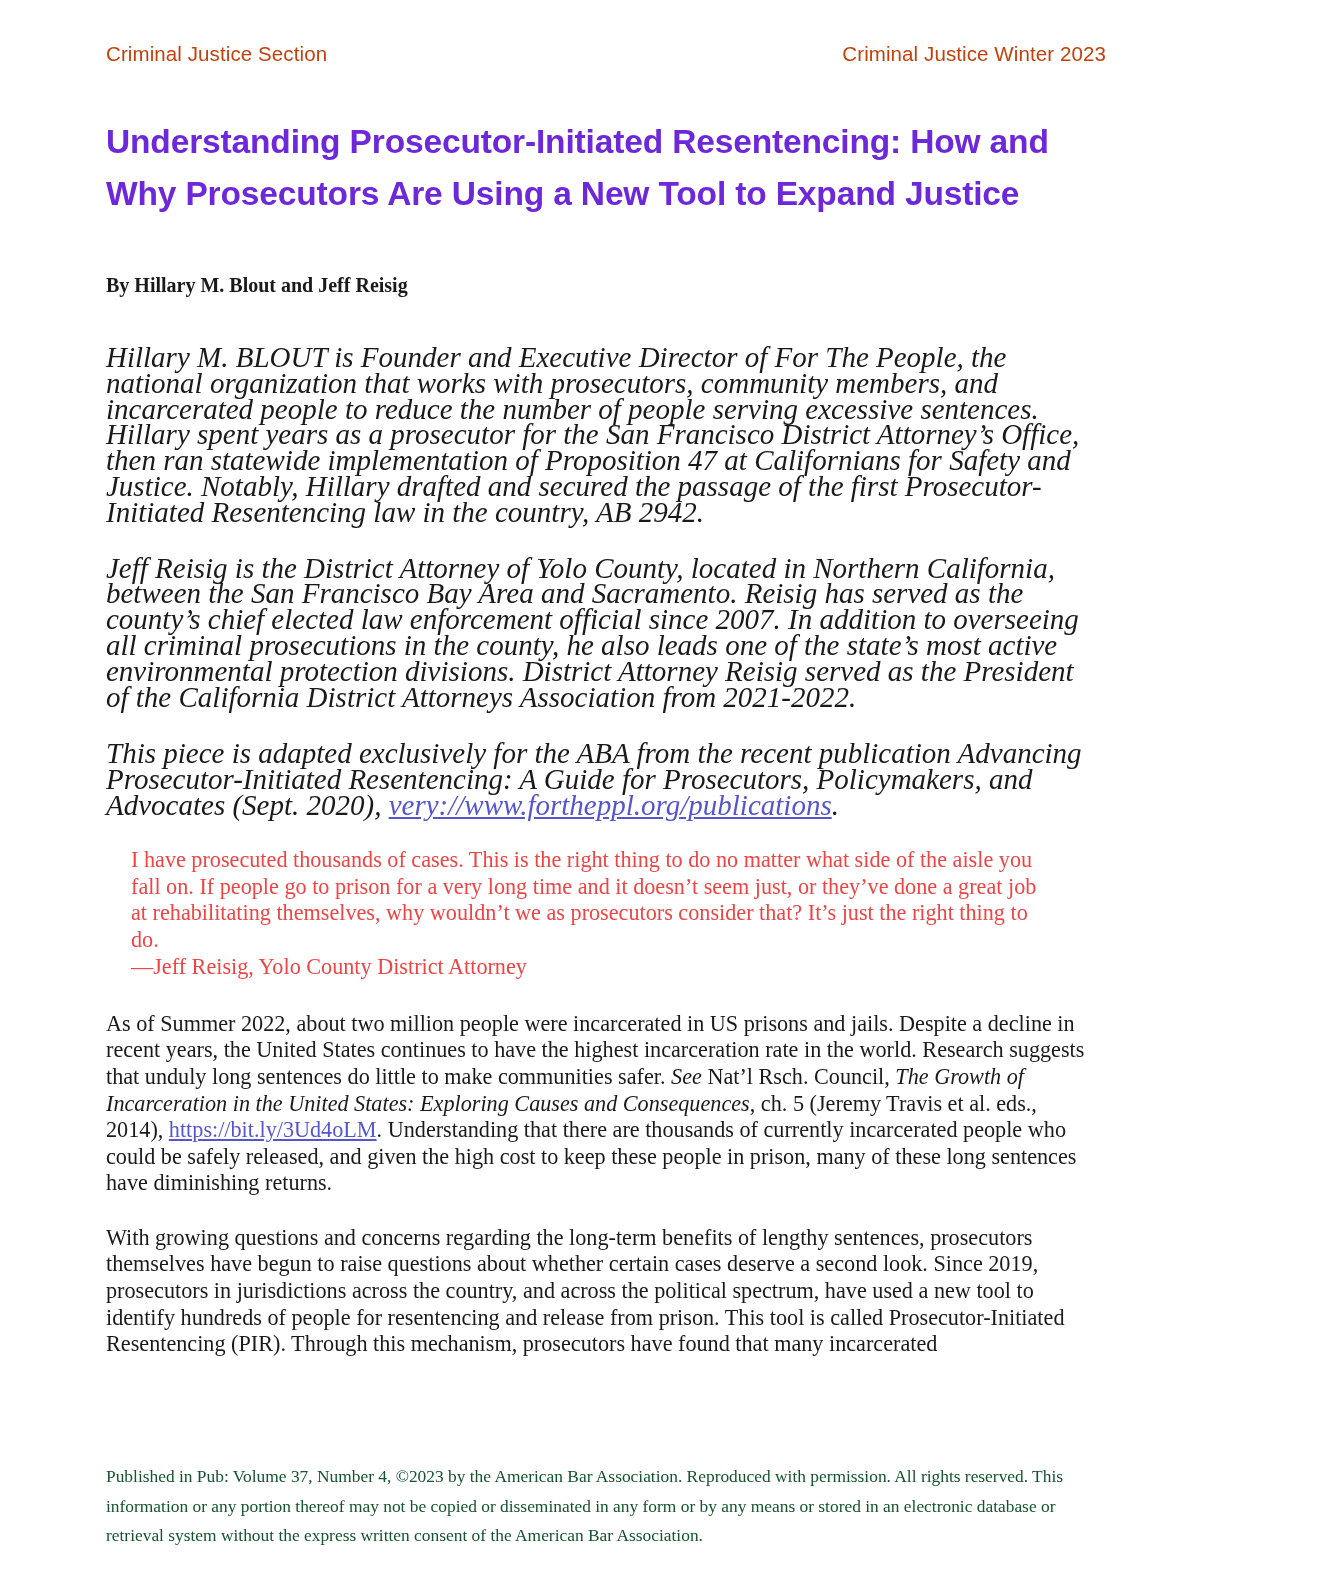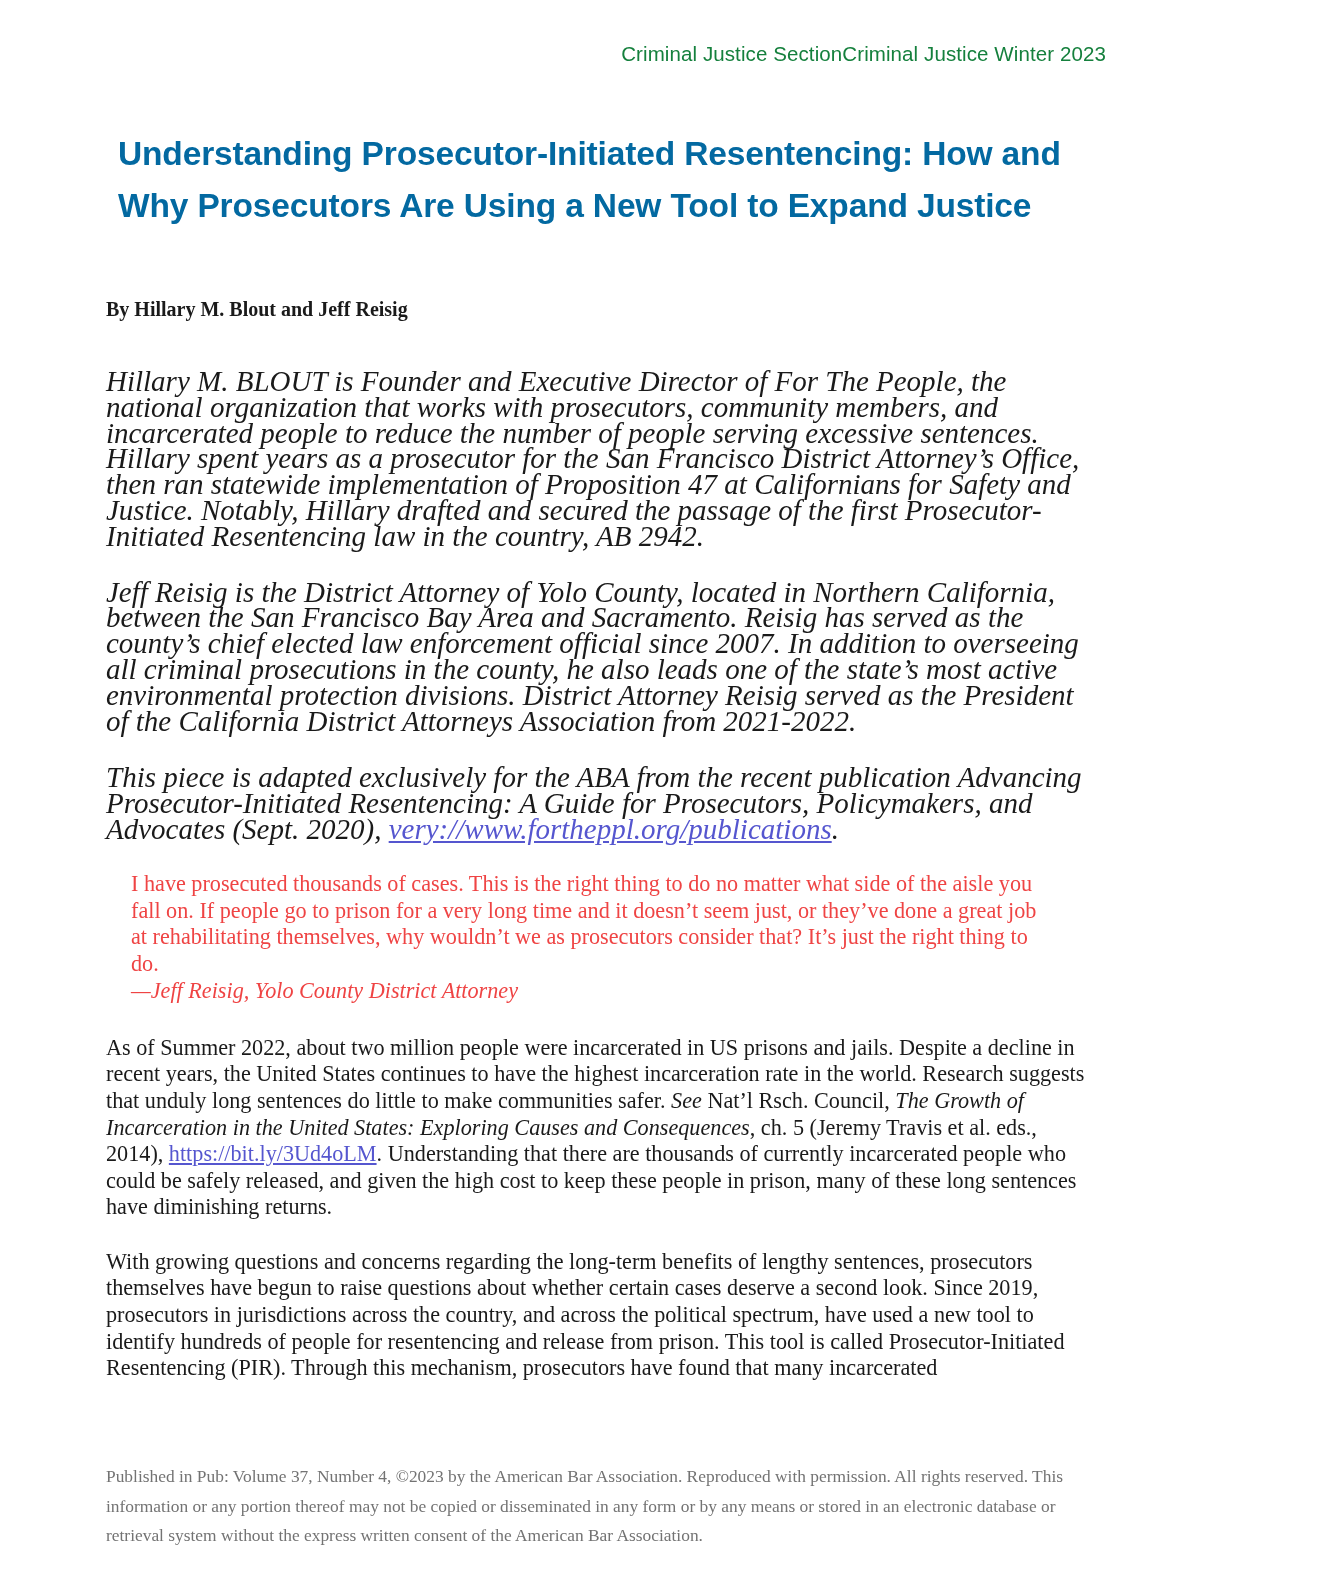--- a/index.html
+++ b/index.html
@@ -25,49 +25,49 @@
   }
 
   
   .running-head {
     position: absolute;
     top: 42px;
     left: 106px;
     right: 222px;
     width: 1000px;
     display: flex;
-    justify-content: flex-end;
+    justify-content: space-between;
     align-items: baseline;
     font-family: "Liberation Sans", sans-serif;
     font-weight: 300;
     font-size: 20.5px;
     letter-spacing: 0.1px;
-    color: #15803d;
+    color: #c2410c;
   }
   .running-head .rh-left  { text-align: left; }
   .running-head .rh-right { text-align: right; }
 
   
   .content {
     position: absolute;
     left: 106px;
     top: 0;
     width: 993px;
   }
 
   
   .article-title {
-    margin: 12px;
+    margin: 0;
     padding-top: 116px;
     font-family: "Liberation Sans", sans-serif;
     font-weight: bold;
     font-size: 33.5px;
     line-height: 51.5px;
     letter-spacing: -0.15px;
-    color: #0369a1;
+    color: #6d28d9;
     max-width: 950px;
   }
 
   
   .byline {
     margin: 0;
     padding-top: 52px;
     font-family: "Liberation Serif", serif;
     font-weight: bold;
     font-size: 20px;
@@ -99,21 +99,21 @@
   
   .pullquote {
     margin: 0;
     padding-top: 28px;
     padding-left: 25px;
     padding-right: 60px;
     font-size: 22.2px;
     line-height: 26.8px;
     color: #ef4444;
   }
-  .pullquote .attribution { display: block; font-style: italic; }
+  .pullquote .attribution { display: block; }
 
   
   .body-par {
     margin: 0;
     font-size: 22.2px;
     line-height: 26.6px;
     color: #1a1a1a;
   }
   .par-1 { padding-top: 30px; }
   .par-2 { padding-top: 28px; }
@@ -122,21 +122,21 @@
 
   
   .footer-note {
     position: absolute;
     left: 106px;
     top: 1462px;
     width: 995px;
     margin: 0;
     font-size: 17.4px;
     line-height: 29.5px;
-    color: #737373;
+    color: #14532d;
   }
 </style>
 </head>
 <body>
 
 <div class="page">
 
   <div class="running-head">
     <span class="rh-left">Criminal Justice Section</span>
     <span class="rh-right">Criminal Justice Winter 2023</span>

